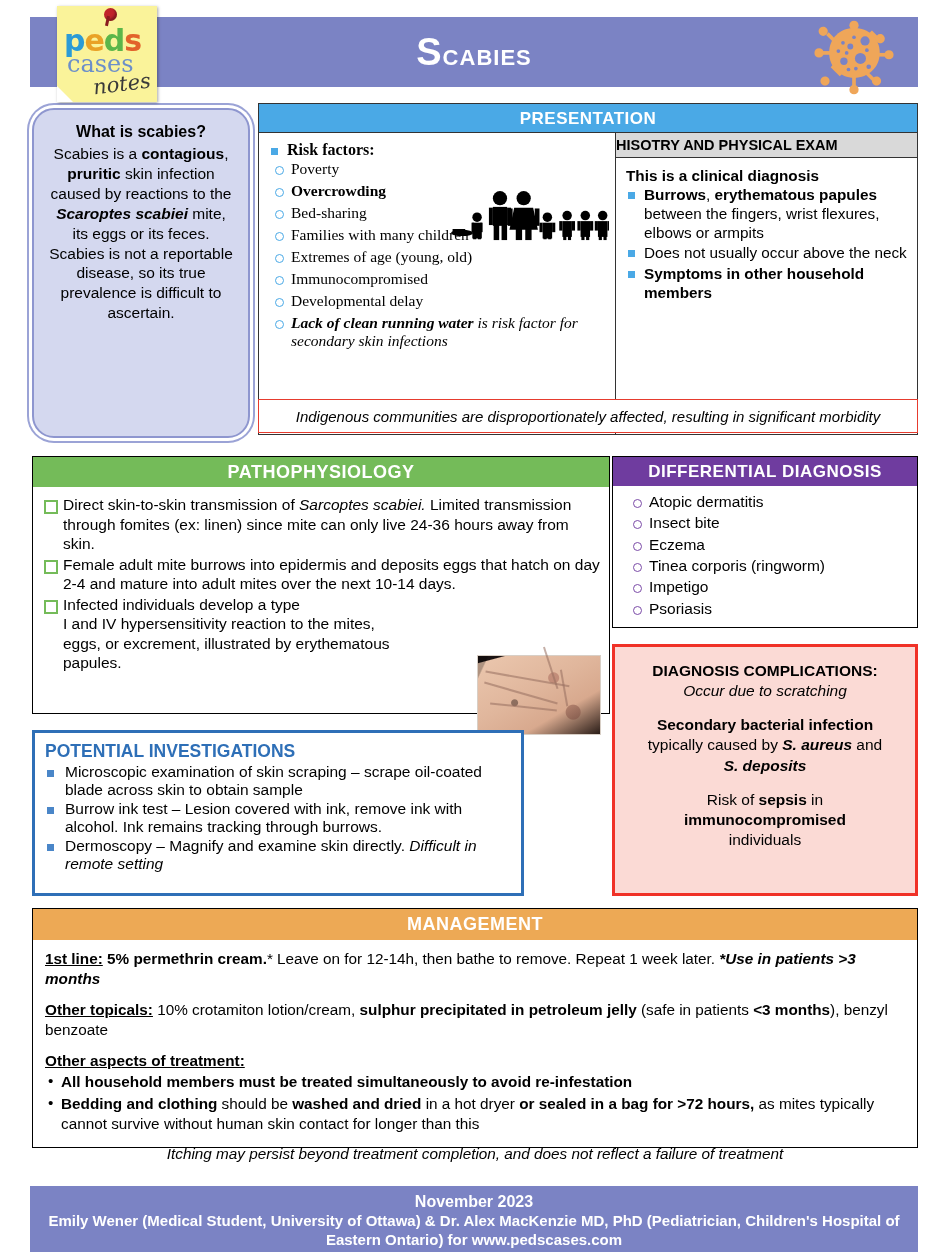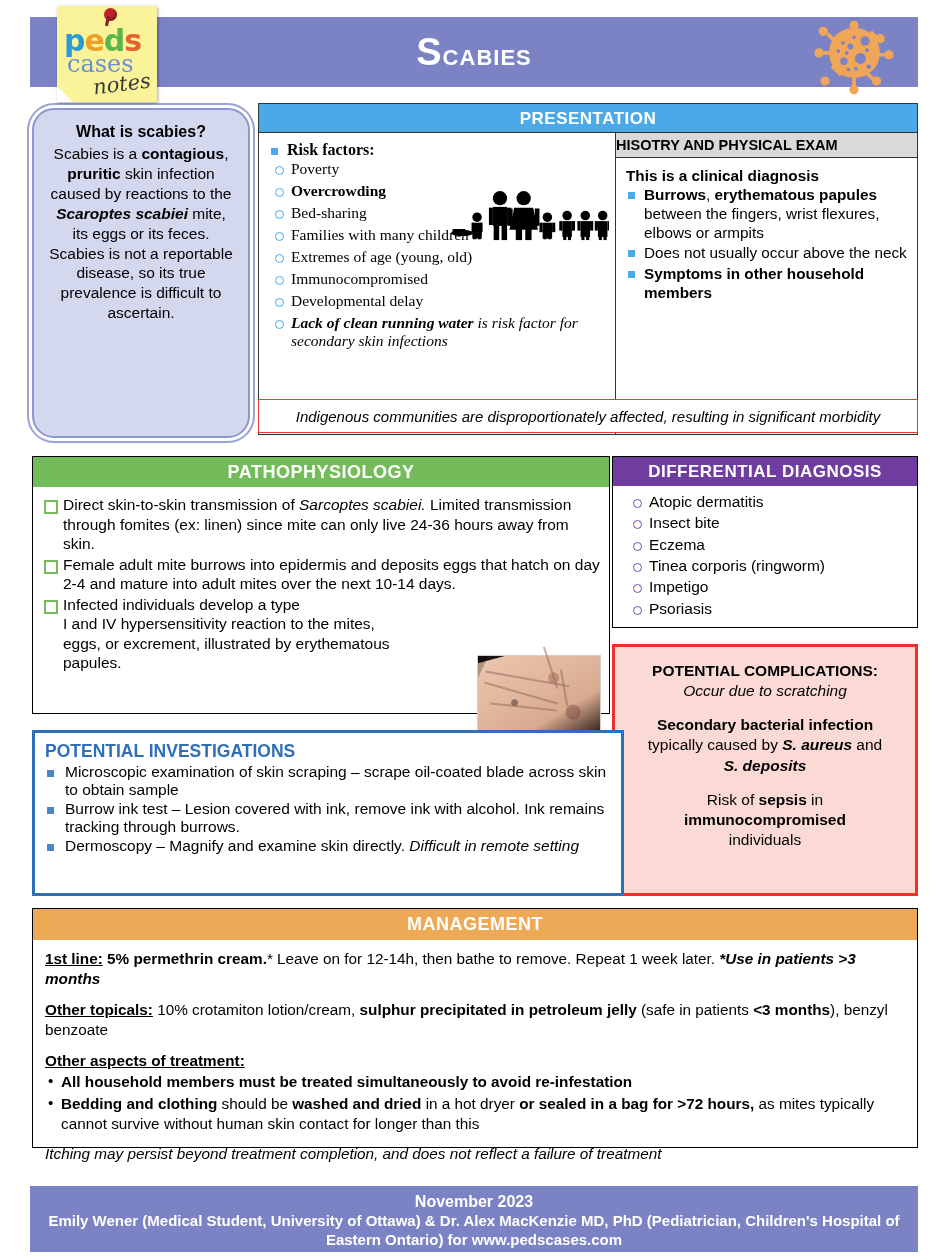--- a/index.html
+++ b/index.html
@@ -175,33 +175,33 @@
   
   .compl {
     left:612px; top:644px; width:306px; height:252px;
     border:3px solid #F03127; background:#FBDAD5;
     text-align:center; padding:14px 16px; font-size:15.5px; line-height:1.3;
   }
   .compl .gap { height:14px; }
 
   
   .invest {
-    left:32px; top:730px; width:592px; height:166px;
+    left:32px; top:730px; width:492px; height:166px;
     border:3px solid #2E6FB7; padding:8px 10px 4px 10px;
   }
   .invest .title { color:#2E6FB7; font-weight:bold; font-size:17.5px; margin-bottom:1px; }
   .invest li.sq { font-size:15.5px; padding-left:20px; margin-bottom:1px; }
   .invest li.sq::before { background:#4A86C8; top:7px; }
 
   
   .mgmt { left:32px; top:908px; width:886px; height:240px; border:1.5px solid #000; }
   .mgmt .hdr { background:#EDA955; height:31px; line-height:31px; font-size:18px; }
   .mgmt-body { padding:9px 12px; font-size:15.3px; line-height:1.3; }
   .mgmt-body p { margin:0 0 11px 0; }
-  .mgmt-body p:last-child { margin-bottom:12px; }
+  .mgmt-body p:last-child { margin-bottom:12px;text-align:center; }
   .u { text-decoration: underline; font-weight:bold; }
 
   
   .footer {
     left:30px; top:1186px; width:888px; height:66px;
     background:#7B83C4; color:#ffffff; text-align:center;
     padding-top:6px; font-size:15px; font-weight:bold; line-height:1.26;
   }
   .footer .date { font-size:16px; }
 
@@ -376,21 +376,21 @@
         <li class="circ purple">Insect bite</li>
         <li class="circ purple">Eczema</li>
         <li class="circ purple">Tinea corporis (ringworm)</li>
         <li class="circ purple">Impetigo</li>
         <li class="circ purple">Psoriasis</li>
       </ul>
   </div>
 </div>
 
 <div class="box compl">
-  <div style="font-weight:bold;">POTENTIAL COMPLICATIONS:</div>
+  <div style="font-weight:bold;">DIAGNOSIS COMPLICATIONS:</div>
   <div style="font-style:italic;">Occur due to scratching</div>
   <div class="gap"></div>
   <div><b>Secondary bacterial infection</b><br>typically caused by <b><i>S. aureus</i></b> and<br><b><i>S. deposits</i></b></div>
   <div class="gap"></div>
   <div>Risk of <b>sepsis</b> in<br><b>immunocompromised</b><br>individuals</div>
 </div>
 
 <div class="box invest">
   <div class="title">POTENTIAL INVESTIGATIONS</div>
   <ul class="plain">

